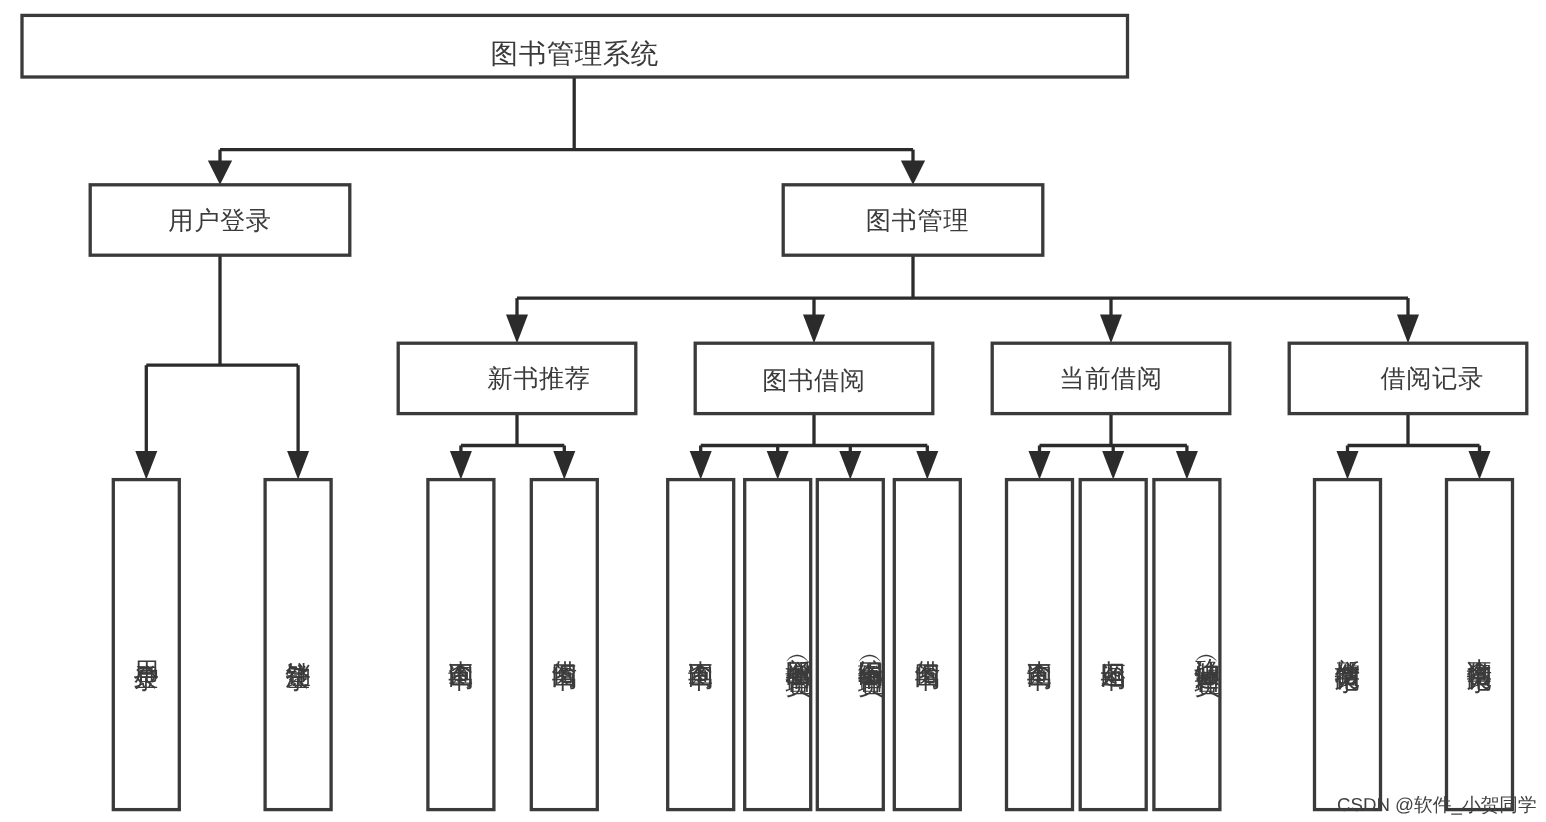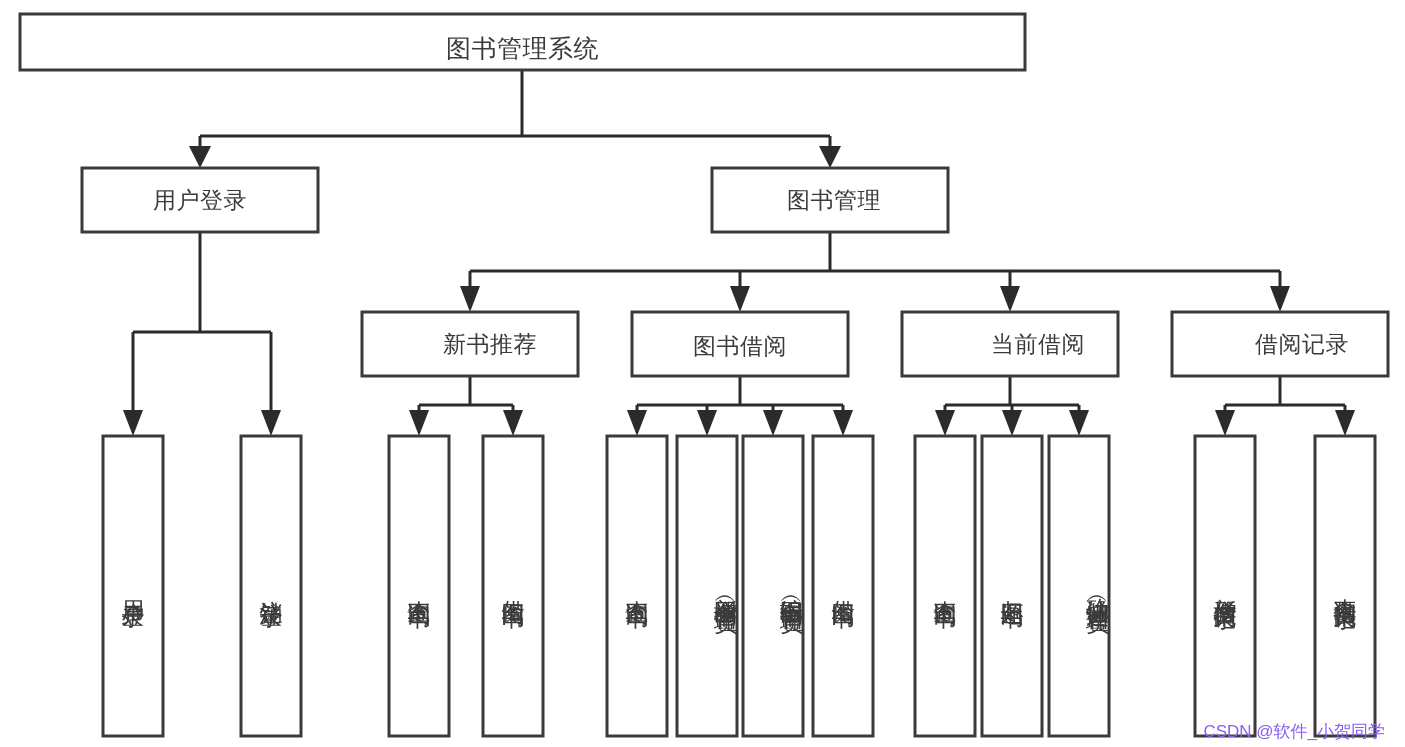--- a/index.html
+++ b/index.html
@@ -60,24 +60,24 @@
     color: #3b3b3b;
     font-size: 23px;
     writing-mode: vertical-rl;
     text-orientation: upright;
     letter-spacing: 2px;
     line-height: 1;
     pointer-events: none;
   }
   .watermark {
     position: absolute;
-    right: 20px;
+    right: 8px;
     bottom: 4px;
     font-size: 17px;
-    color: #8b5cf6;
+    color: #404040;
     white-space: nowrap;
     pointer-events: none;
     margin-top: 22px;
   }
 </style>
 </head>
 <body>
 
 <div id="diagram-root">
 
@@ -190,21 +190,21 @@
 
   </svg>
 
   <div class="node-label-h" style="left:20px; top:14px; width:1005px; height:68px; font-size:25px;">图书管理系统</div>
 
   <div class="node-label-h" style="left:82px; top:168px; width:236px; height:64px;">用户登录</div>
   <div class="node-label-h" style="left:712px; top:168px; width:244px; height:64px;">图书管理</div>
 
   <div class="node-label-h" style="left:362px; top:312px; width:256px; height:64px;">新书推荐</div>
   <div class="node-label-h" style="left:632px; top:312px; width:216px; height:68px;">图书借阅</div>
-  <div class="node-label-h" style="left:902px; top:312px; width:216px; height:64px;padding-left:28px;">当前借阅</div>
+  <div class="node-label-h" style="left:902px; top:312px; width:216px; height:64px;">当前借阅</div>
   <div class="node-label-h" style="left:1172px; top:312px; width:216px; height:64px;padding-left:22px;">借阅记录</div>
 
   <div class="node-label-v" style="left:103px; top:436px; width:60px; height:300px;">用户登录</div>
   <div class="node-label-v" style="left:241px; top:436px; width:60px; height:300px;">注销登录</div>
 
   <div class="node-label-v" style="left:389px; top:436px; width:60px; height:300px;">查询图书</div>
   <div class="node-label-v" style="left:483px; top:436px; width:60px; height:300px;">借阅图书</div>
 
   <div class="node-label-v" style="left:607px; top:436px; width:60px; height:300px;">查询图书</div>
   <div class="node-label-v" style="left:677px; top:436px; width:60px; height:300px; align-items:flex-start; padding-top:6px; box-sizing:border-box;">新增图书（管理员）</div>

